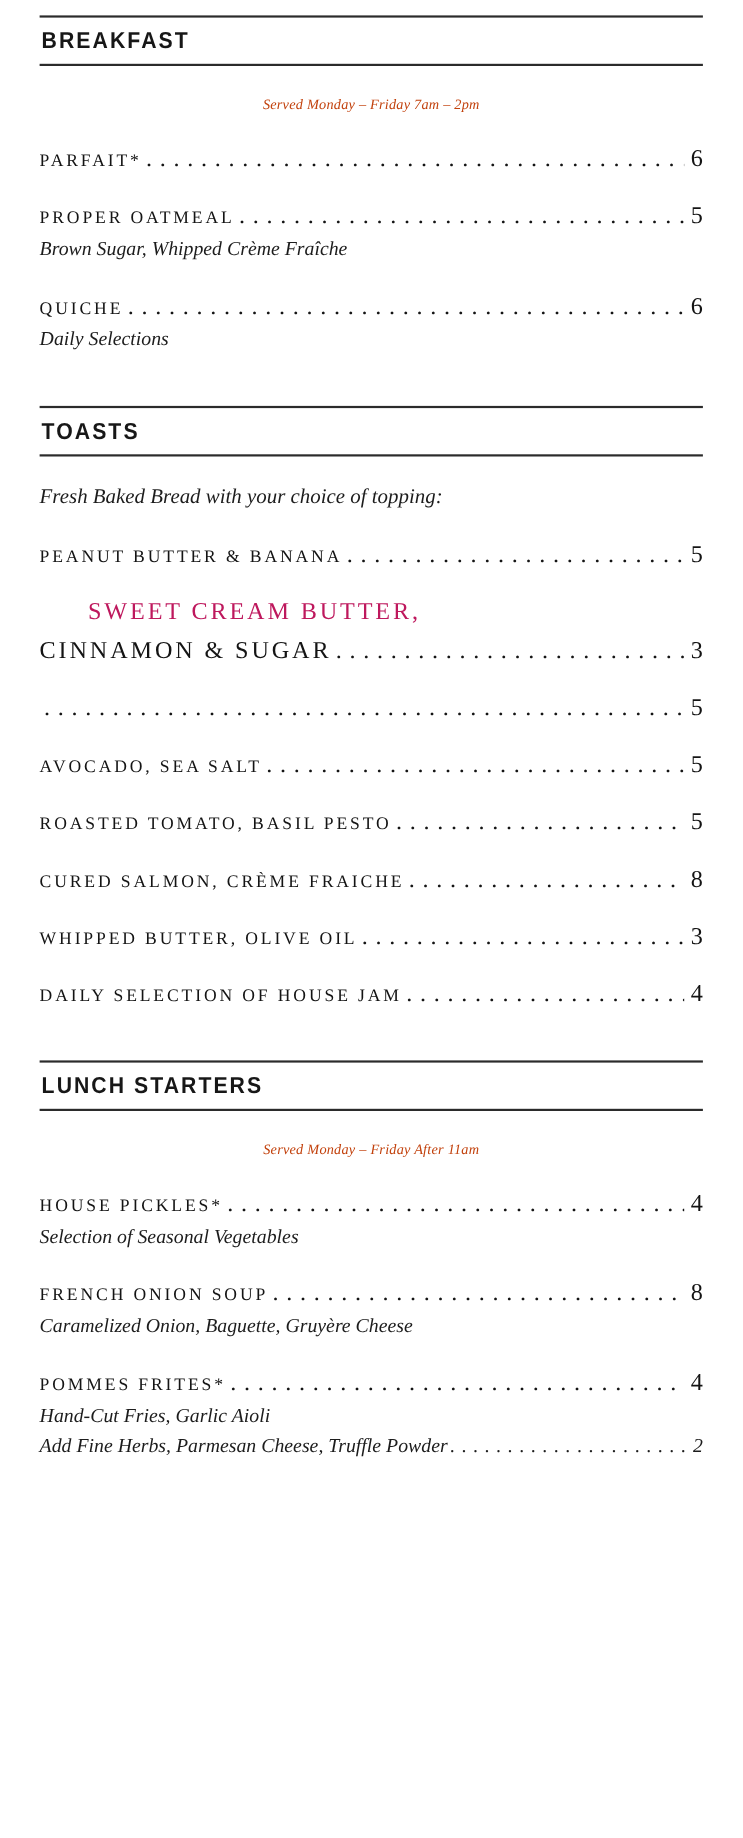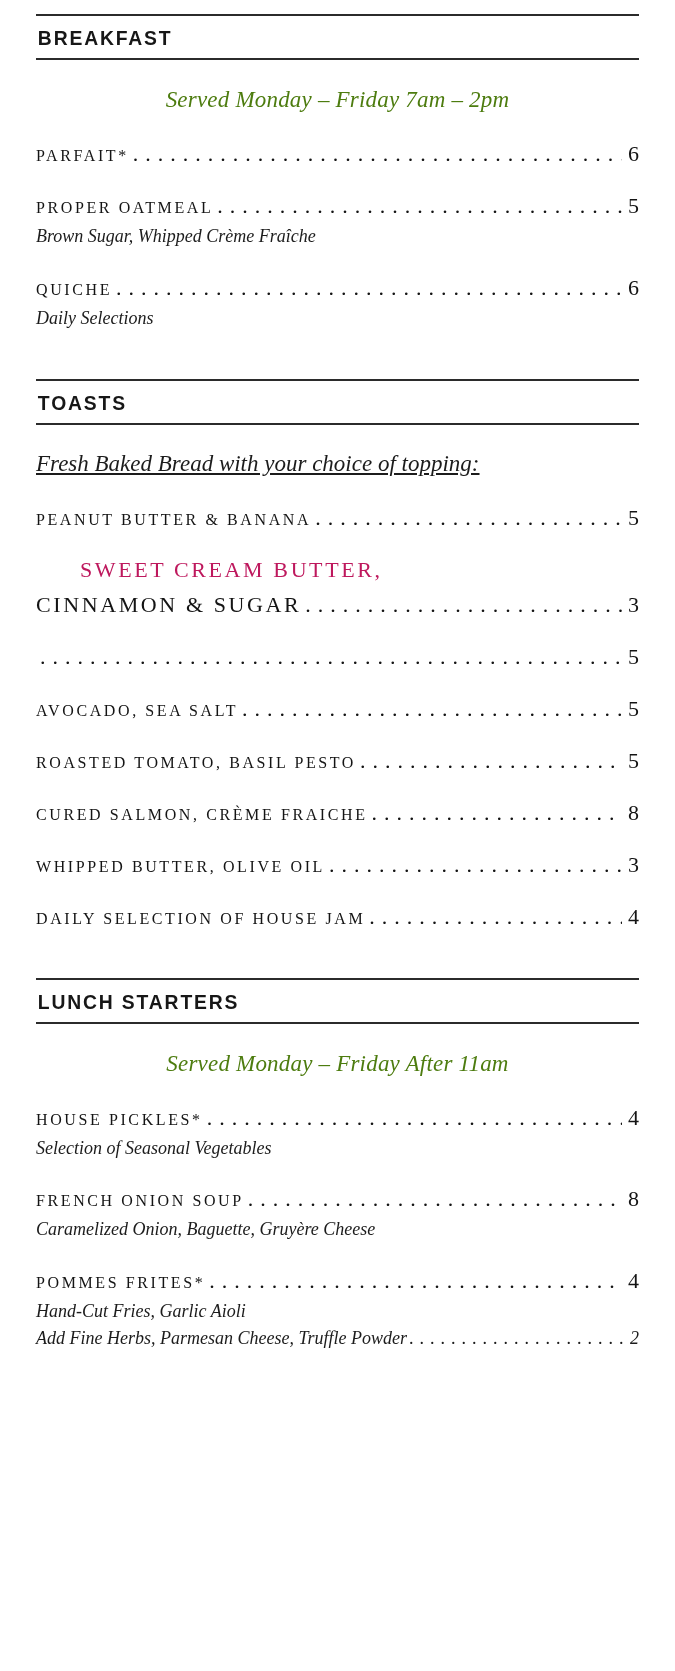--- a/index.html
+++ b/index.html
@@ -28,32 +28,31 @@
     padding:11px 0 10px 2px;
     color:#171717;
     transform:scaleX(0.92);
     transform-origin:left center;
   }
 
   
   .served-line {
     text-align:center;
     font-style:italic;
-    font-size:23px;
+    font-size:13px;
     letter-spacing:0.2px;
-    color:#4d7c0f;
+    color:#c2410c;
     margin-top:27px;
   }
   .intro-line {
     text-align:left;
     font-style:italic;
-    font-size:23px;
+    font-size:19px;
     color:#1c1c1c;
     margin-top:26px;
-    text-decoration:underline;
   }
 
   
   .items { margin-top:8px; }
   .item { margin-top:26px; }
   .item:first-child { margin-top:28px; }
 
   .item-row {
     display:flex;
     align-items:baseline;

